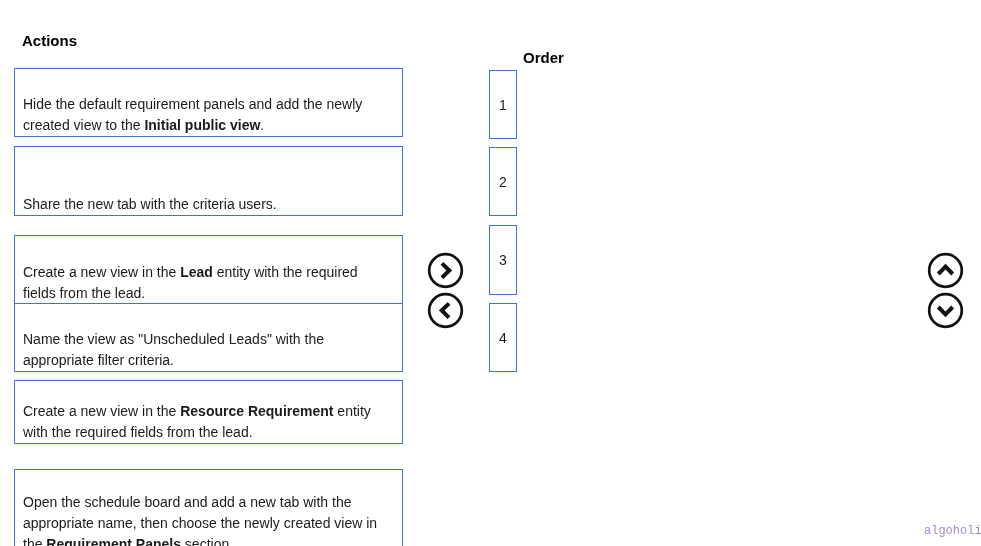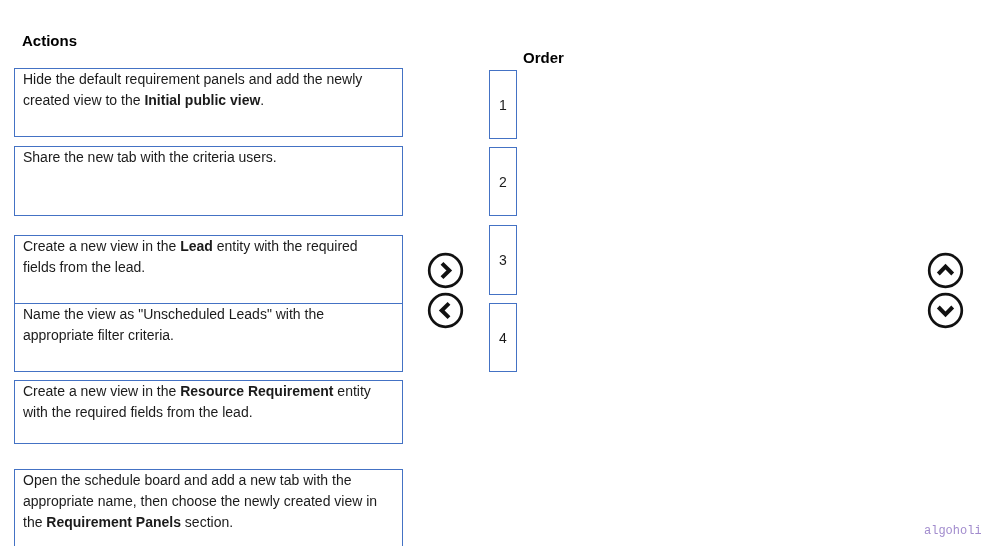--- a/index.html
+++ b/index.html
@@ -21,21 +21,21 @@
   #actions-header { left: 22px; top: 20px; margin-top: 12px; }
   #order-header   { left: 523px; top: 17px; margin-top: 32px; }
 
   .action-box {
     position: absolute;
     left: 14px;
     width: 389px;
     border: 1px solid #4472C4;
     background: #ffffff;
     display: flex;
-    align-items: flex-start;
+    align-items: flex-end;
     cursor: default;
   }
   .action-text {
     padding: 0 10px 0 8px;
     font-size: 14px;
     line-height: 21px;
     color: #1b1b1b;
   }
   .action-text b { font-weight: bold; }
 

